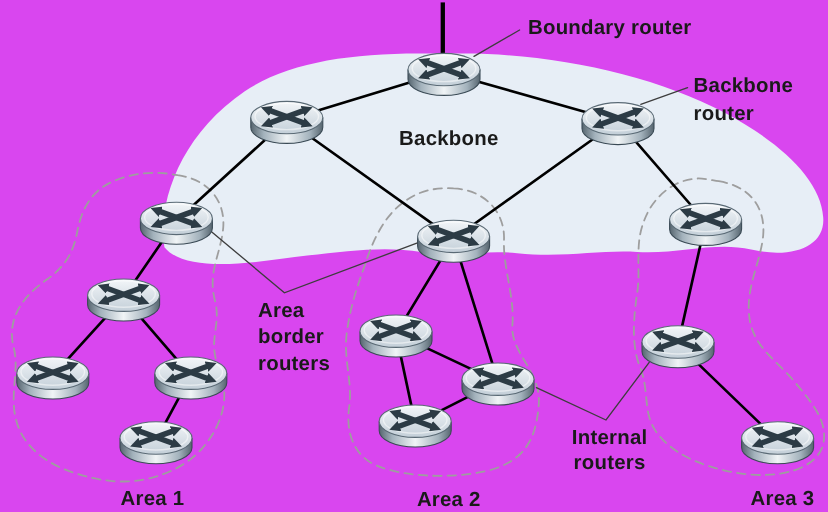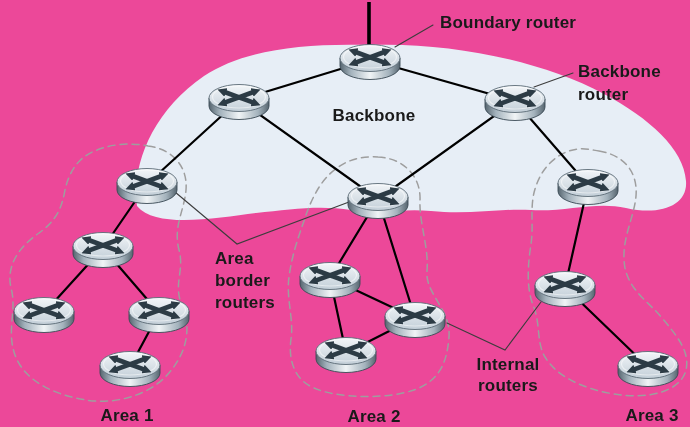--- a/index.html
+++ b/index.html
@@ -7,21 +7,21 @@
     --link-color:#000000;
     --leader-color:#3d3d3d;
     --outline-color:#9e9e9e;
     --text-color:#1a1a1a;
     --symbol-color:#2c3b45;
   }
   html,body{margin:0;padding:0;background:#ffffff;}
   .stage{
     position:relative;
     width:690px;height:427px;
-    background:#ec4899;
+    background:#d946ef;
     overflow:hidden;
     font-family:"Liberation Sans", sans-serif;
   }
   svg{display:block;}
   .backbone-blob{fill:var(--backbone-fill);stroke:none;}
   .area-outline{
     fill:none;
     stroke:var(--outline-color);
     stroke-width:1.5;
     stroke-dasharray:7 5;

